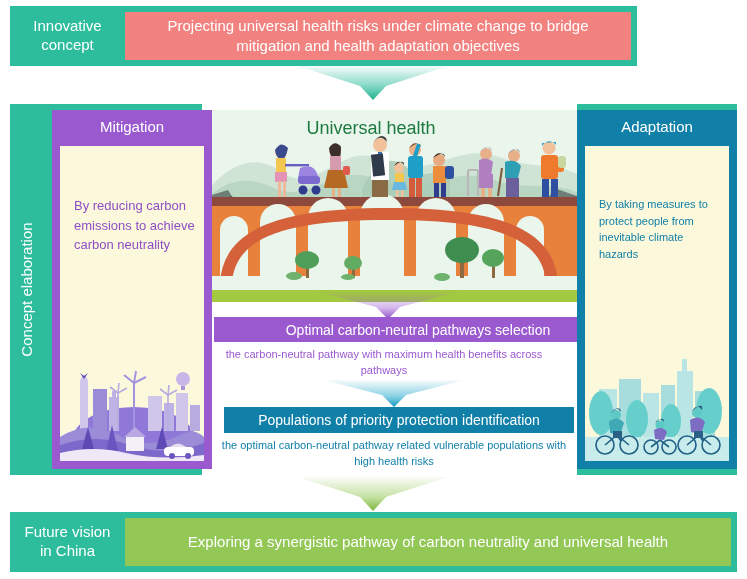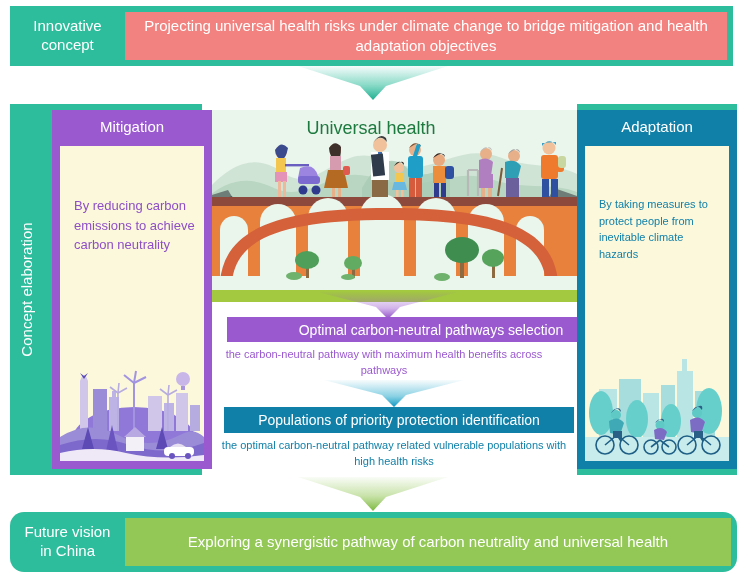--- a/index.html
+++ b/index.html
@@ -6,21 +6,21 @@
   body{width:747px;height:579px;overflow:hidden;font-family:"Liberation Sans",sans-serif;}
   .page{position:relative;width:747px;height:579px;background:#fff;}
 
   
   .band{position:absolute;display:flex;align-items:stretch;}
   .teal-bar{background:#2ebd9c;}
   .band-label{display:flex;align-items:center;justify-content:center;text-align:center;
     color:#fff;font-size:15px;line-height:1.25;}
 
   
-  #row-concept{left:10px;top:6px;width:723px;height:60px;}
+  #row-concept{left:10px;top:6px;width:627px;height:60px;}
   #row-concept .band-label{width:115px;}
   #concept-msg{flex:1;margin:6px 6px 6px 0;background:#f2827f;color:#fff;
     display:flex;align-items:center;justify-content:center;text-align:center;
     font-size:15px;line-height:1.35;padding:18px 10px;box-sizing:border-box;}
 
   
   .funnel{position:absolute;width:150px;height:36px;}
   .funnel svg{display:block;width:100%;height:100%;}
 
   
@@ -50,29 +50,29 @@
     font-size:11px;line-height:1.5;}
 
   
   #center-col{position:absolute;left:192px;top:0px;width:375px;height:371px;background:#fff;}
   #universal-illus{position:absolute;left:0;top:6px;width:375px;height:192px;overflow:hidden;background:#e9f5ec;}
   #universal-title{position:absolute;left:0;top:8px;width:338px;text-align:center;
     color:#1d7a3f;font-size:18px;z-index:5;}
 
   .flowbox{position:absolute;color:#fff;font-size:14px;display:flex;align-items:center;
     justify-content:center;text-align:center;}
-  #box-optimal{left:25px;top:213px;width:408px;height:25px;background:#9b59d0;}
+  #box-optimal{left:12px;top:213px;width:408px;height:25px;background:#9b59d0;}
   #cap-optimal{position:absolute;left:12px;top:243px;width:340px;text-align:center;
     color:#9b59d0;font-size:11px;line-height:1.45;}
   #box-populations{left:22px;top:303px;width:350px;height:26px;background:#1180a8;}
   #cap-populations{position:absolute;left:12px;top:334px;width:360px;text-align:center;
     color:#1180a8;font-size:11px;line-height:1.45;}
 
   
-  #row-vision{left:10px;top:512px;width:727px;height:60px;border-radius:14px;}
+  #row-vision{left:10px;top:512px;width:727px;height:60px;}
   #row-vision .band-label{width:115px;}
   #vision-msg{flex:1;margin:6px 6px 6px 0;background:#92c councils;}
   #vision-msg{flex:1;margin:6px 6px 6px 0;background:#93c756;color:#fff;
     display:flex;align-items:center;justify-content:center;text-align:center;
     font-size:15px;line-height:1.35;padding:12px 10px;box-sizing:border-box;}
 </style>
 </head>
 <body>
 
 <div class="page">

